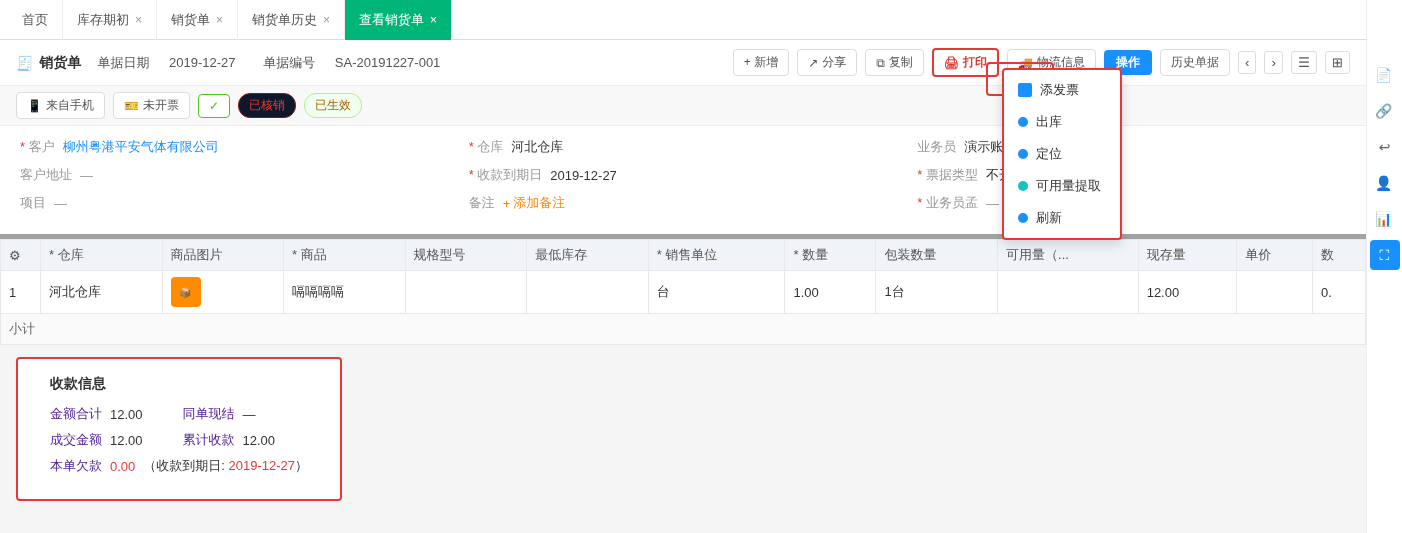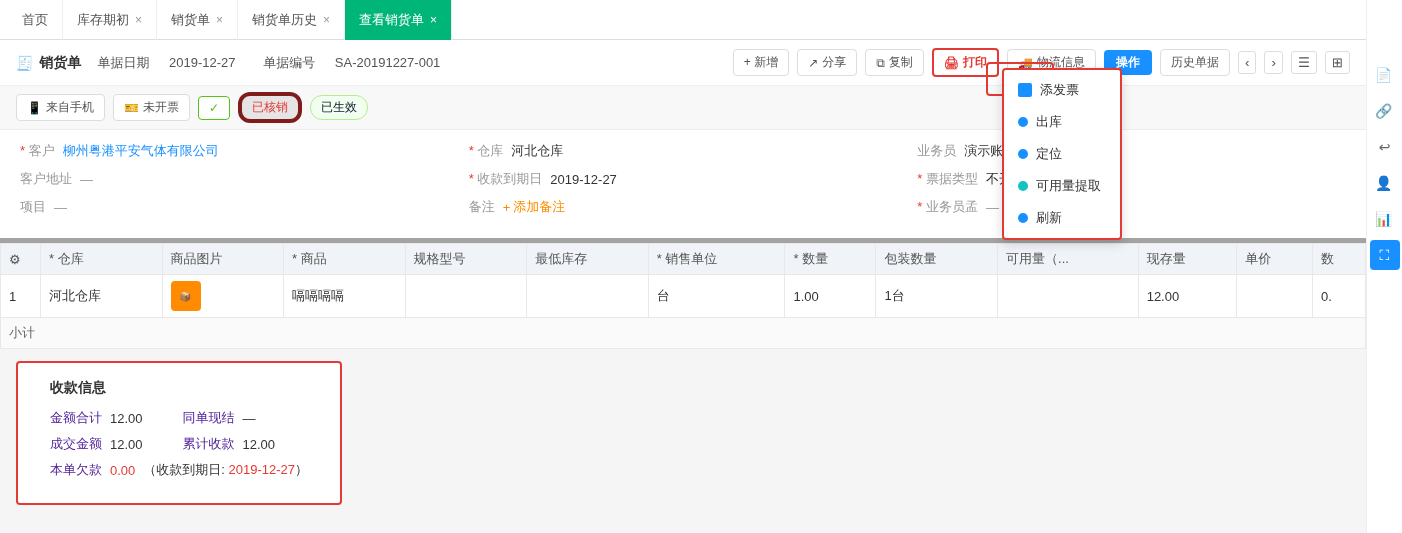--- a/index.html
+++ b/index.html
@@ -64,22 +64,22 @@
     .btn-toolbar {
       display: flex; align-items: center; gap: 4px;
       padding: 4px 10px; border: 1px solid #ddd; border-radius: 4px;
       background: #fff; cursor: pointer; font-size: 12px; color: #555;
     }
     .btn-toolbar.green-outline { border-color: #52c41a; color: #52c41a; }
     .status-badge {
       display: flex; align-items: center; gap: 4px;
       padding: 3px 10px; border-radius: 12px; font-size: 12px;
     }
-    .badge-sold { background: #e5e5e5; color: #e53935; border: 4px solid #7f1d1d; font-family: Liberation Serif, serif; }
-    .badge-effect { background: #f0fff0; color: #0f172a; border: 1px solid #b7eb8f; }
+    .badge-sold { background: #0f172a; color: #e53935; border: 1px solid #7f1d1d; font-family: Liberation Serif, serif; }
+    .badge-effect { background: #f0fff0; color: #a16207; border: 1px solid #b7eb8f; }
 
     
     .form-section {
       background: #fff; padding: 12px 20px;
       border-bottom: 5px solid #a3a3a3;
     }
     .form-row { display: flex; align-items: center; margin-bottom: 10px; gap: 20px; }
     .form-field { display: flex; align-items: center; flex: 1; }
     .form-label { color: #999; font-size: 13px; white-space: nowrap; margin-right: 8px; }
     .form-label.required::before { content: '* '; color: #e53935; }

